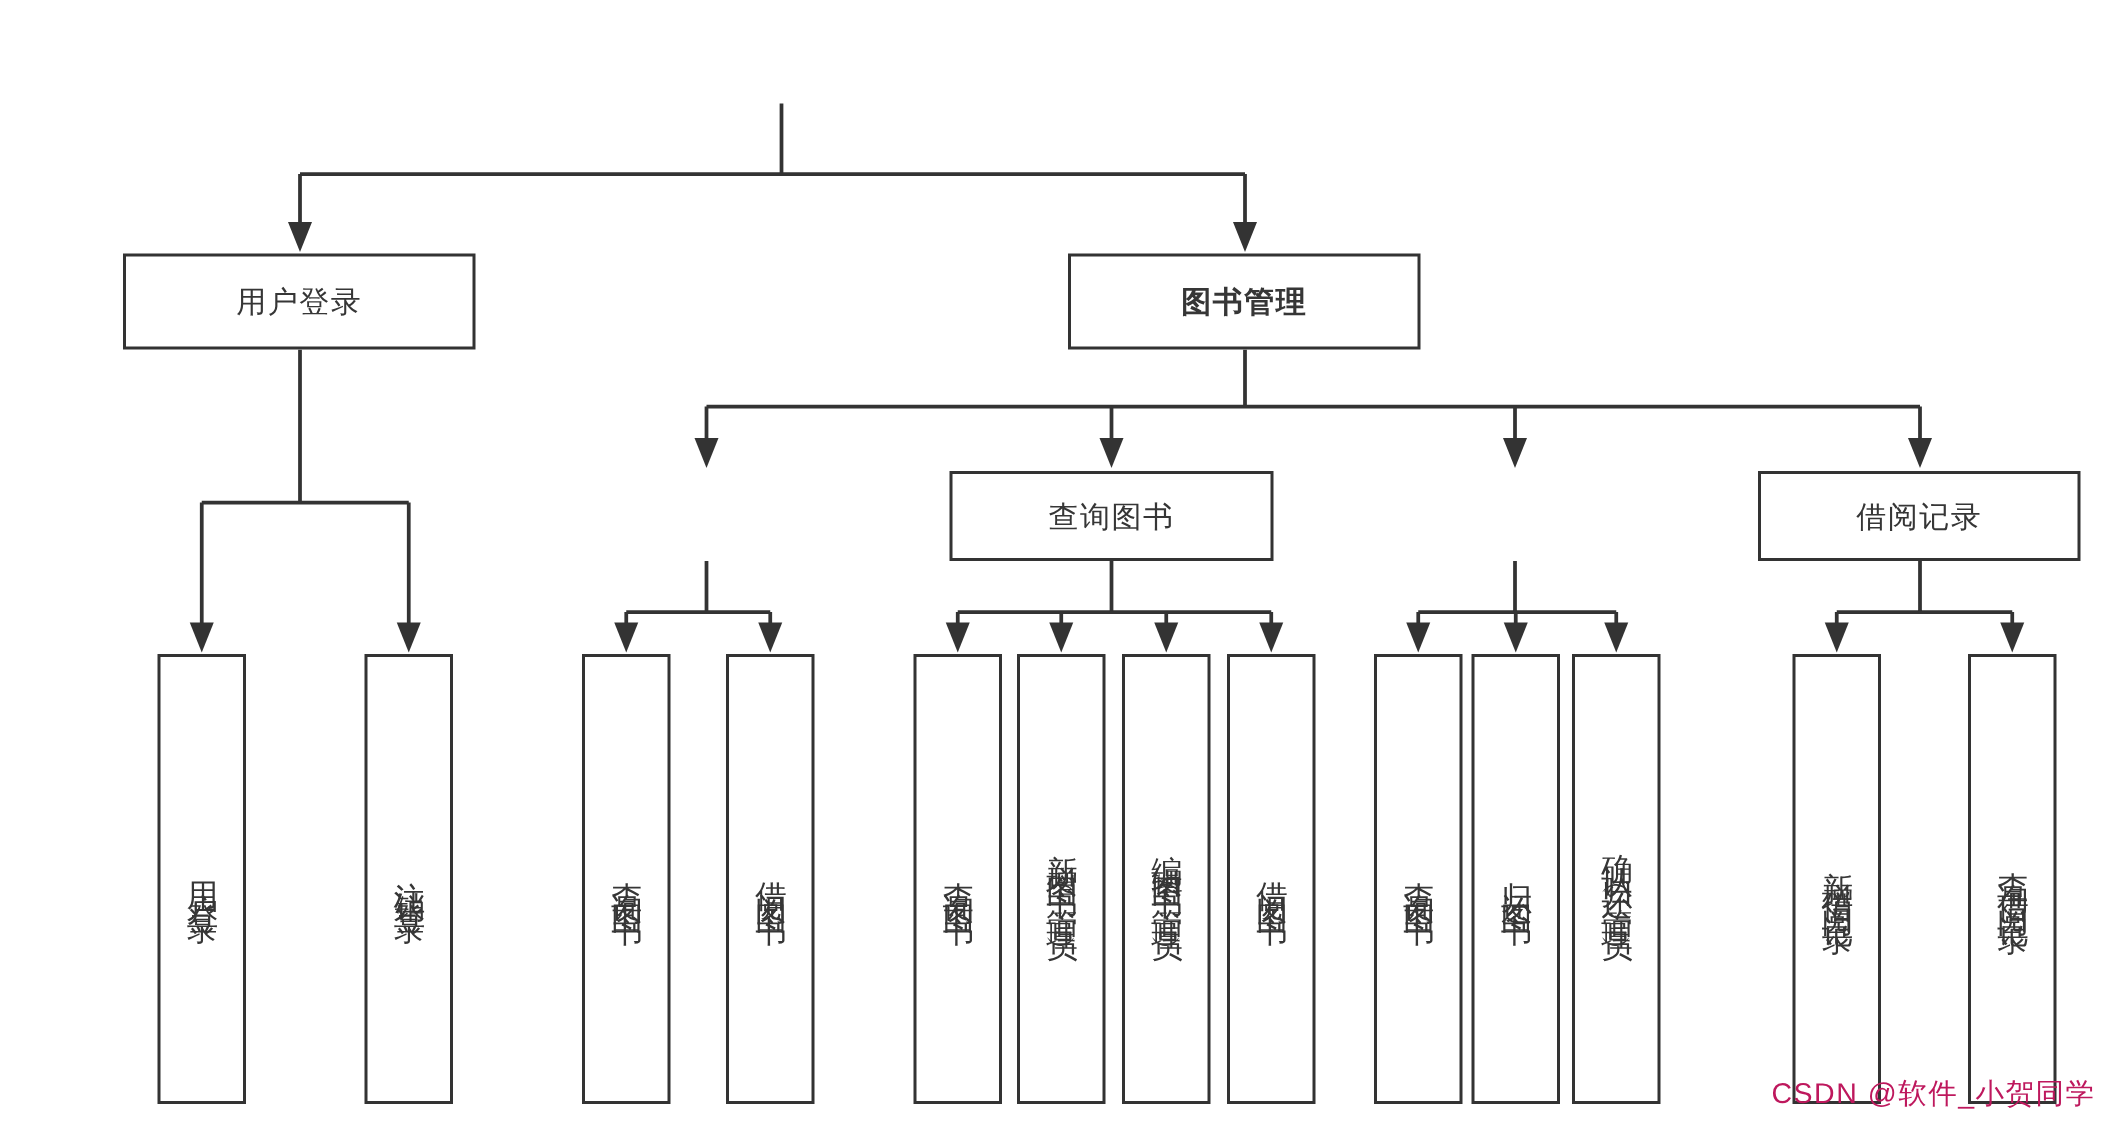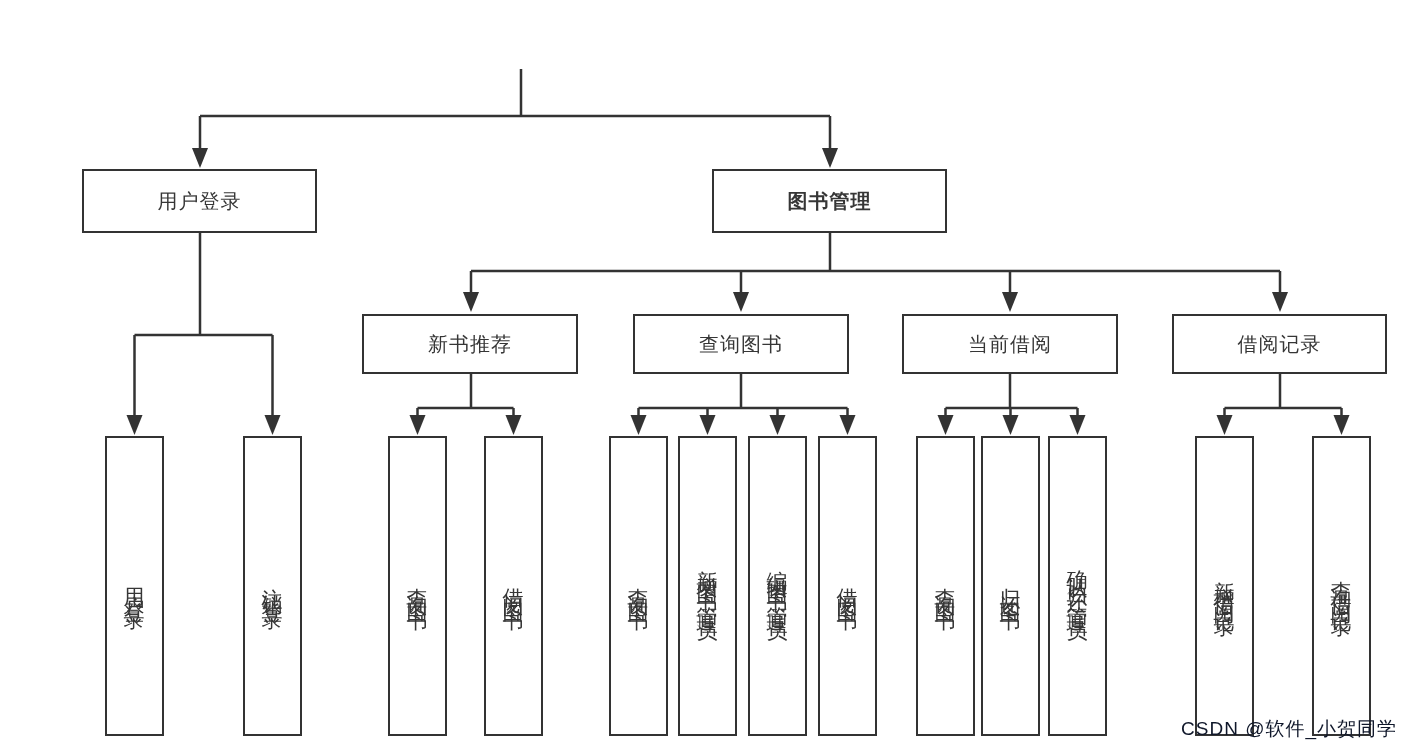--- a/index.html
+++ b/index.html
@@ -32,21 +32,21 @@
     text-orientation:mixed;
     letter-spacing:0.35em;
     line-height:1;
     overflow:hidden;
   }
   .watermark{
     position:absolute;
     right:8px;
     bottom:5px;
     font-size:19px;
-    color:#0f172a;
+    color:#be185d;
     letter-spacing:1px;
     z-index:3;
     white-space:nowrap;
   }
 </style>
 </head>
 <body>
 
 <div id="stage">
 
@@ -87,23 +87,21 @@
       <polygon points="1069.5,415 1085.5,415 1077.5,435"></polygon>
       <polygon points="1216.5,415 1232.5,415 1224.5,435"></polygon>
       <polygon points="1333.5,415 1349.5,415 1341.5,435"></polygon>
     </g>
   </svg>
 
 
   <div class="node h-node" style="left:82px;top:169px;width:235px;height:64px;">用户登录</div>
   <div class="node h-node" style="left:712px;top:169px;width:235px;height:64px;font-weight:bold;">图书管理</div>
 
-  <div class="node h-node" style="left:362px;top:314px;width:216px;height:60px;">新书推荐</div>
   <div class="node h-node" style="left:633px;top:314px;width:216px;height:60px;">查询图书</div>
-  <div class="node h-node" style="left:902px;top:314px;width:216px;height:60px;">当前借阅</div>
   <div class="node h-node" style="left:1172px;top:314px;width:215px;height:60px;font-family:Liberation Mono, monospace;">借阅记录</div>
 
   <div class="node v-node" style="left:105px;top:436px;width:59px;height:300px;">用户登录</div>
   <div class="node v-node" style="left:243px;top:436px;width:59px;height:300px;">注销登录</div>
 
   <div class="node v-node" style="left:388px;top:436px;width:59px;height:300px;">查询图书</div>
   <div class="node v-node" style="left:484px;top:436px;width:59px;height:300px;">借阅图书</div>
 
   <div class="node v-node" style="left:609px;top:436px;width:59px;height:300px;">查询图书</div>
   <div class="node v-node" style="left:678px;top:436px;width:59px;height:300px;">新增图书（管理员）</div>

